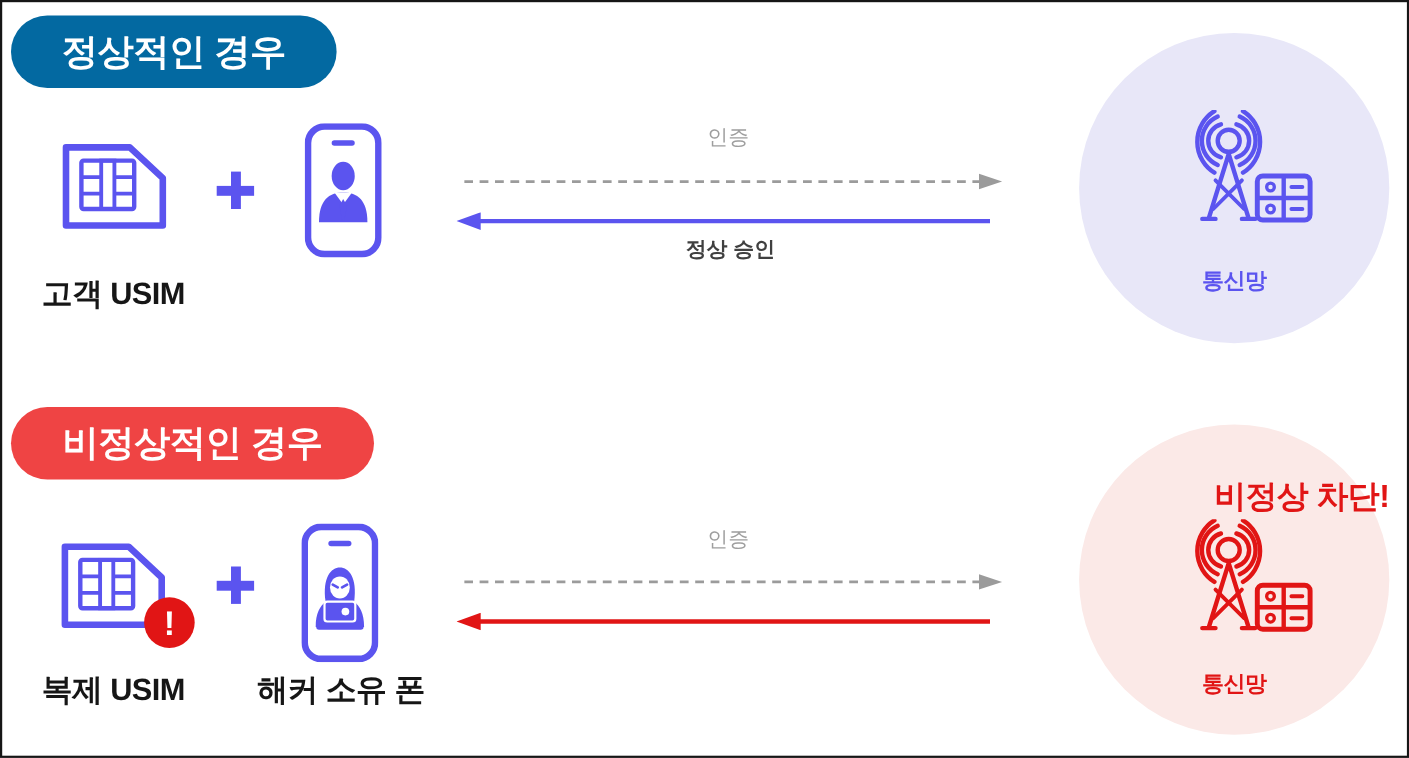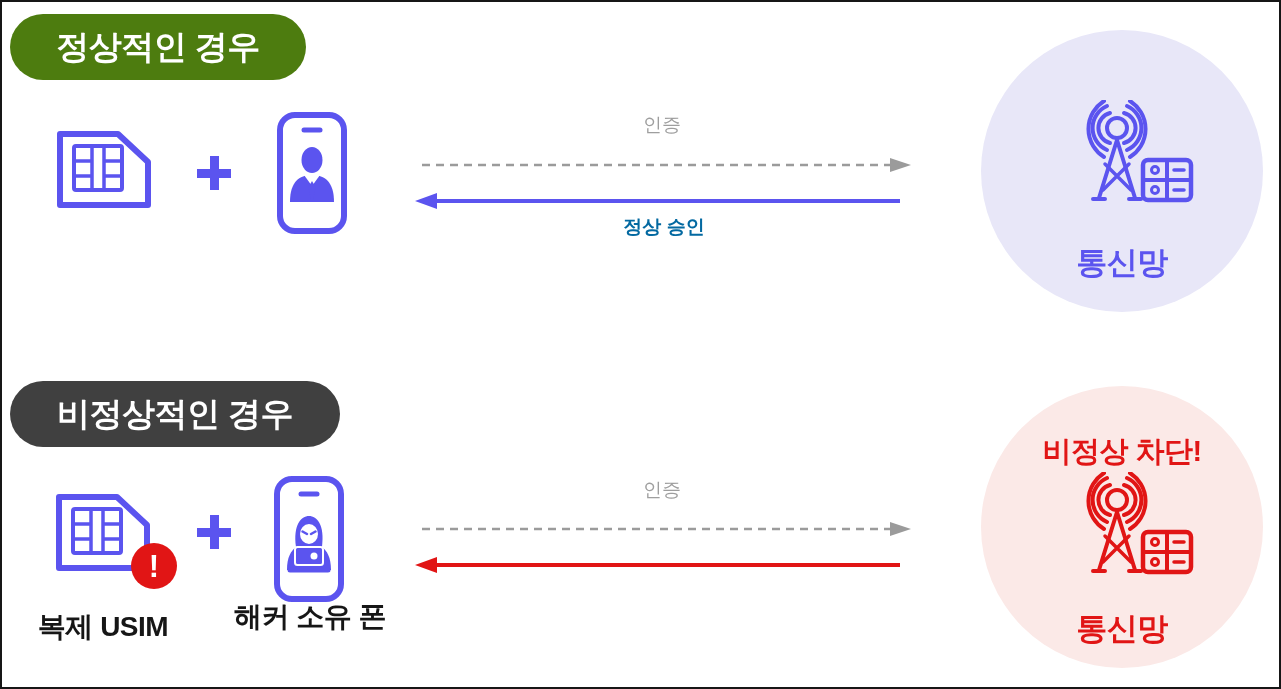--- a/index.html
+++ b/index.html
@@ -14,57 +14,57 @@
   .sec-abnormal { top:344px; height:343px; }
 
   .abs { position:absolute; }
 
   
   .badge {
     display:flex; align-items:center; justify-content:center;
     height:66px; border-radius:34px; color:#ffffff;
     font-size:33px; font-weight:700; letter-spacing:-0.5px;
   }
-  .badge.normal   { left:8px;  top:12px; width:296px; background:#4d7c0f; }
-  .badge.abnormal { left:8px;  top:35px; width:330px; background:#404040; }
+  .badge.normal   { left:8px;  top:12px; width:296px; background:#0369a1; }
+  .badge.abnormal { left:8px;  top:24px; width:330px; background:#ef4444; }
 
   
   .icon-purple { color:#5B54EF; }
   .icon-red    { color:#E11515; }
 
   
   .plus { width:54px; height:54px; }
   .plus .bar-h, .plus .bar-v { position:absolute; background:#5B54EF; }
   .plus .bar-h { left:10px; top:23px; width:34px; height:9px; }
   .plus .bar-v { left:22.5px; top:10px; width:9px; height:34px; }
 
   
   .caption {
     text-align:center; color:#161616; font-size:28px; font-weight:700;
     letter-spacing:-0.5px; white-space:nowrap;
   }
 
   
   .flow-label { text-align:center; font-size:19px; font-weight:500; white-space:nowrap; }
   .flow-label.gray   { color:#9E9E9E; }
-  .flow-label.purple { color:#0369a1; font-weight:700; }
+  .flow-label.purple { color:#404040; font-weight:700; }
   .flow-label.red    { color:#E11515; font-weight:700; }
 
   
   .net-circle { width:282px; height:282px; border-radius:50%; }
   .net-circle.lavender { background:#E8E7F8; }
   .net-circle.pink     { background:#FBE9E7; }
   .net-label {
     position:absolute; left:0; width:100%; text-align:center;
-    font-size:31px; font-weight:700; letter-spacing:-0.5px;
+    font-size:20px; font-weight:700; letter-spacing:-0.5px;
   }
   .net-label.purple { color:#5B54EF; }
   .net-label.red    { color:#E11515; }
   .net-warning {
-    position:absolute; left:0; top:46px; width:100%; text-align:center;
+    position:absolute; left:0; top:46px; width:100%; text-align:right;
     color:#E11515; font-size:29px; font-weight:700; letter-spacing:-0.5px;
   }
 
   
   .excl-badge {
     width:46px; height:46px; border-radius:50%; background:#E11515;
     color:#fff; display:flex; align-items:center; justify-content:center;
     font-size:31px; font-weight:800; line-height:1;
   }
 
@@ -99,20 +99,23 @@
       <svg width="70" height="122" viewBox="0 0 70 122">
         <rect x="3" y="3" width="64" height="116" rx="15" fill="none" stroke="currentColor" stroke-width="6"></rect>
         <path d="M27 18 H43" stroke="currentColor" stroke-width="5" stroke-linecap="round"></path>
         <ellipse cx="35" cy="48" rx="10.5" ry="13" fill="currentColor"></ellipse>
         <path d="M13 90 C13 70 22 63 35 63 C48 63 57 70 57 90 Z" fill="currentColor"></path>
         <path d="M27 63 L35 74 L43 63 Z" fill="#ffffff"></path>
         <path d="M35 69 L31.5 75 L34 88 L36 88 L38.5 75 Z" fill="currentColor"></path>
       </svg>
     </div>
 
+    <div class="abs caption" style="left:11px; top:246px; width:180px;">
+      <span>고객 USIM</span>
+    </div>
 
     <div class="abs flow-label gray" style="left:560px; top:110px; width:200px;">
       <span>인증</span>
     </div>
     <div class="abs" style="left:420px; top:155px;">
       <svg width="490" height="16" viewBox="0 0 490 16">
         <line x1="0" y1="8" x2="468" y2="8" stroke="#9B9B9B" stroke-width="2.5" stroke-dasharray="8 6"></line>
         <polygon points="468,1 489,8 468,15" fill="#9B9B9B"></polygon>
       </svg>
     </div>
@@ -184,21 +187,21 @@
         <path d="M28.5 55.5 L33 58 M41.5 55.5 L37 58" stroke="currentColor" stroke-width="2.5" stroke-linecap="round"></path>
         <rect x="21" y="71" width="28" height="18" rx="2.5" fill="currentColor" stroke="#ffffff" stroke-width="2"></rect>
         <circle cx="40" cy="80" r="3.5" fill="#ffffff"></circle>
         <path d="M16 94 H54" stroke="currentColor" stroke-width="5" stroke-linecap="round"></path>
       </svg>
     </div>
 
     <div class="abs caption" style="left:11px; top:262px; width:180px;">
       <span>복제 USIM</span>
     </div>
-    <div class="abs caption" style="left:208px; top:252px; width:200px;">
+    <div class="abs caption" style="left:208px; top:262px; width:200px;">
       <span>해커 소유 폰</span>
     </div>
 
     <div class="abs flow-label gray" style="left:560px; top:131px; width:200px;">
       <span>인증</span>
     </div>
     <div class="abs" style="left:420px; top:175px;">
       <svg width="490" height="16" viewBox="0 0 490 16">
         <line x1="0" y1="8" x2="468" y2="8" stroke="#9B9B9B" stroke-width="2.5" stroke-dasharray="8 6"></line>
         <polygon points="468,1 489,8 468,15" fill="#9B9B9B"></polygon>

